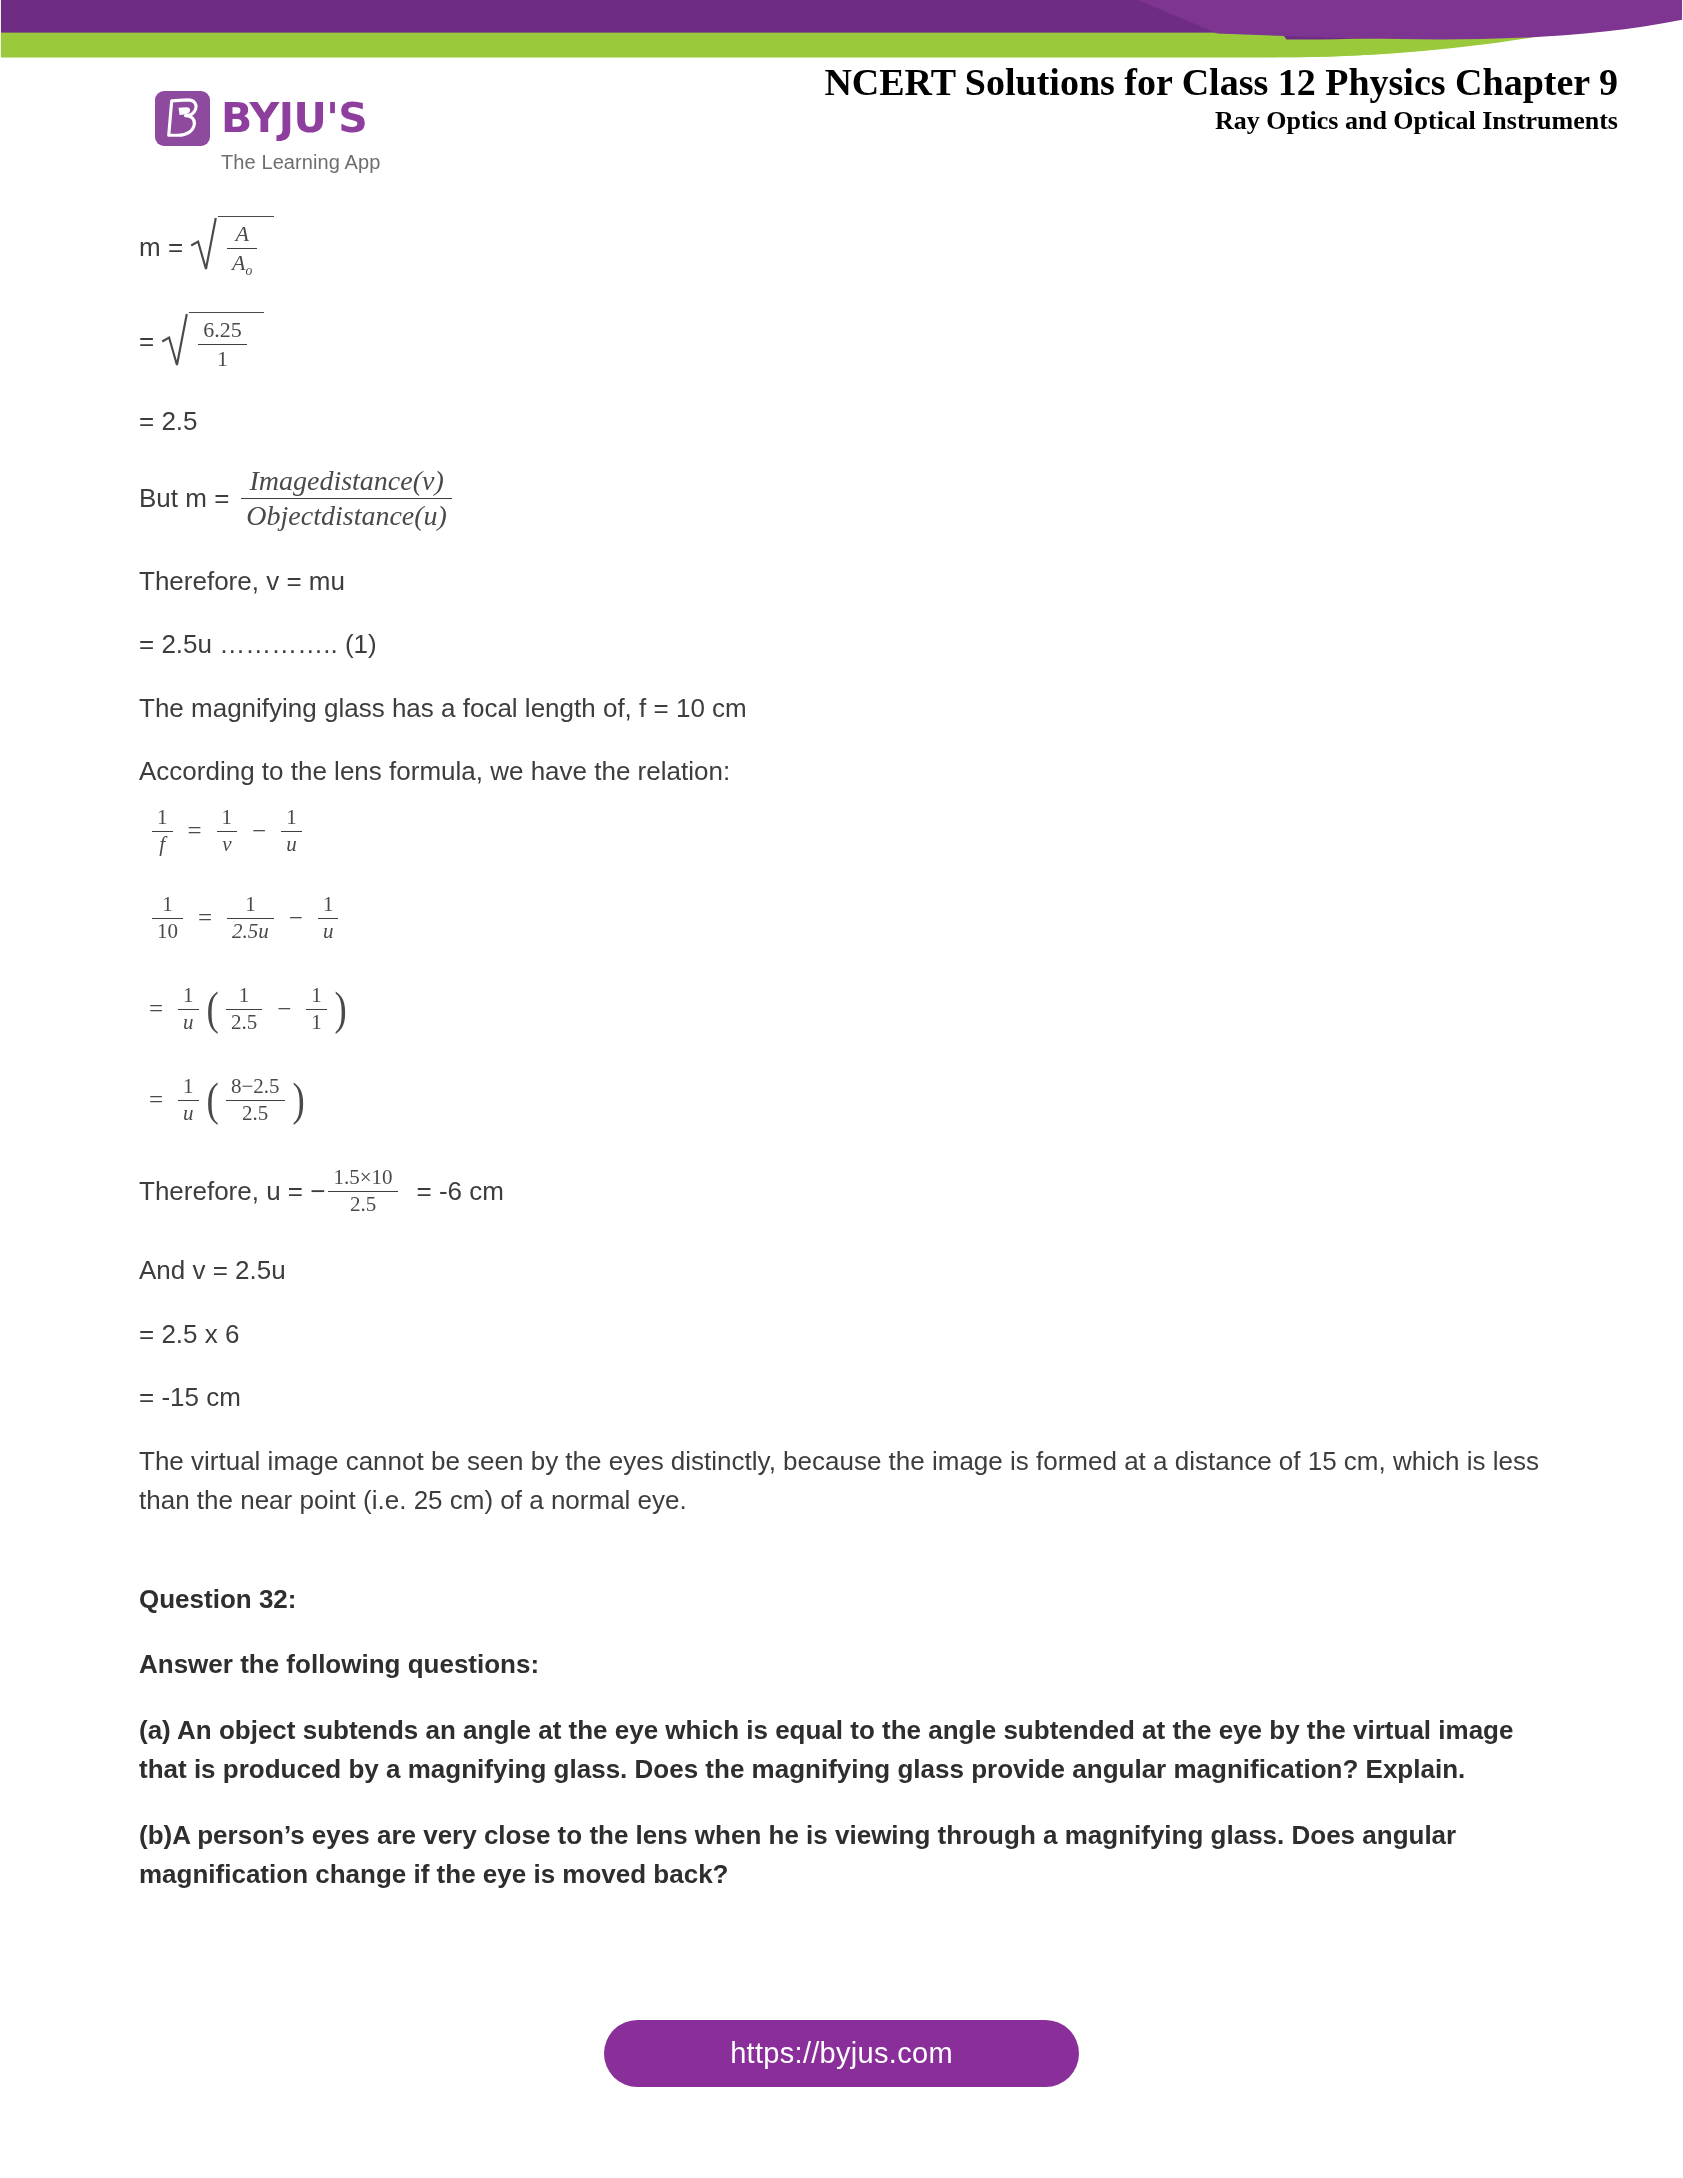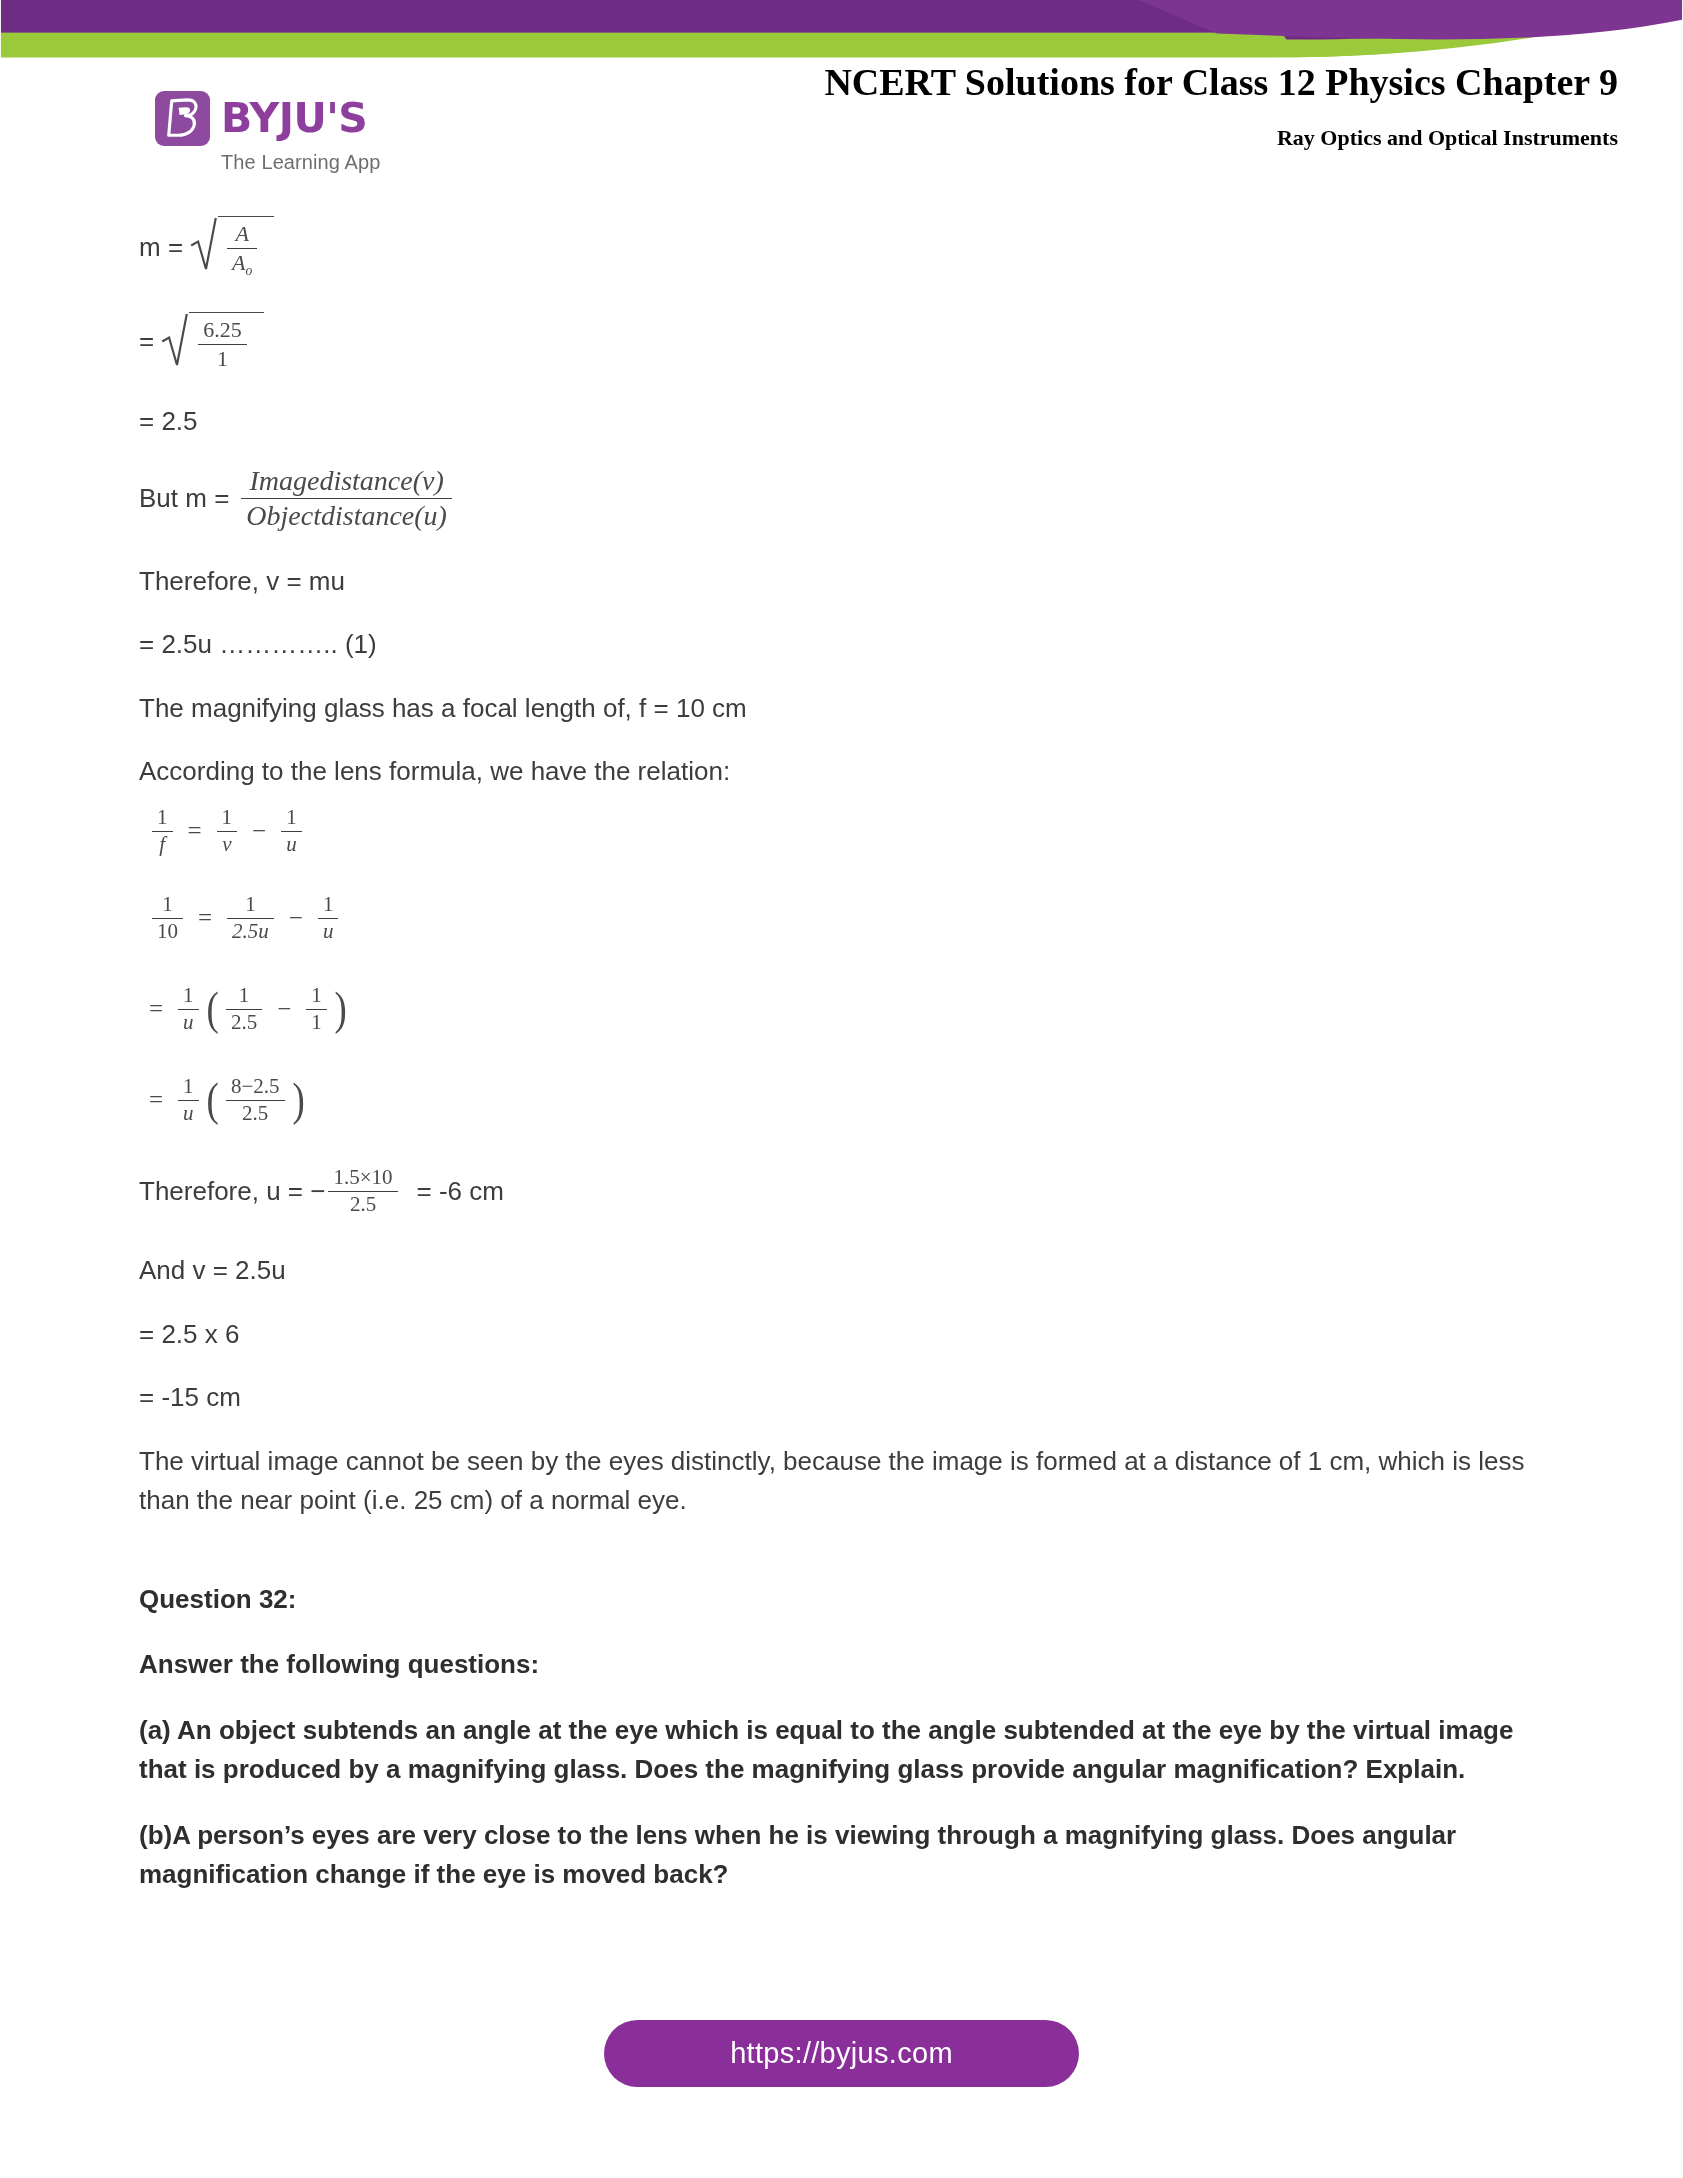--- a/index.html
+++ b/index.html
@@ -84,24 +84,23 @@
     font-weight: bold;
     color: #000000;
     padding-right: 12px;
   }
   .title-line1 {
     font-size: 38px;
     line-height: 1.22;
     white-space: nowrap;
   }
   .title-line2 {
-    font-size: 22px;
+    font-size: 26px;
     line-height: 1.22;
     white-space: nowrap;
-    margin-top: 20px;
   }
 
   
   .content {
     position: absolute;
     top: 216px;
     left: 139px;
     width: 1406px;
   }
 
@@ -392,21 +391,21 @@
       <span class="bar"></span>
       <span class="den">2.5</span>
     </span>
     <span class="lbl" style="margin-left:16px;">= -6 cm</span>
   </div>
 
   <p class="ptext">And v = 2.5u</p>
   <p class="ptext">= 2.5 x 6</p>
   <p class="ptext">= -15 cm</p>
 
-  <p class="ptext" style="margin-bottom:59px;">The virtual image cannot be seen by the eyes distinctly, because the image is formed at a distance of 1 cm, which is less than the near point (i.e. 25 cm) of a normal eye.</p>
+  <p class="ptext" style="margin-bottom:59px;">The virtual image cannot be seen by the eyes distinctly, because the image is formed at a distance of 15 cm, which is less than the near point (i.e. 25 cm) of a normal eye.</p>
 
   <p class="ptext bold-q" style="margin-bottom:26px;">Question 32:</p>
   <p class="ptext bold-q" style="margin-bottom:26px;">Answer the following questions:</p>
   <p class="ptext bold-q" style="margin-bottom:26px;">(a) An object subtends an angle at the eye which is equal to the angle subtended at the eye by the virtual image that is produced by a magnifying glass. Does the magnifying glass provide angular magnification? Explain.</p>
   <p class="ptext bold-q">(b)A person’s eyes are very close to the lens when he is viewing through a magnifying glass. Does angular magnification change if the eye is moved back?</p>
 
 </div>
 
 <div class="footer">
   <a class="url-pill" href="#" style="text-decoration:none;">https://byjus.com</a>

